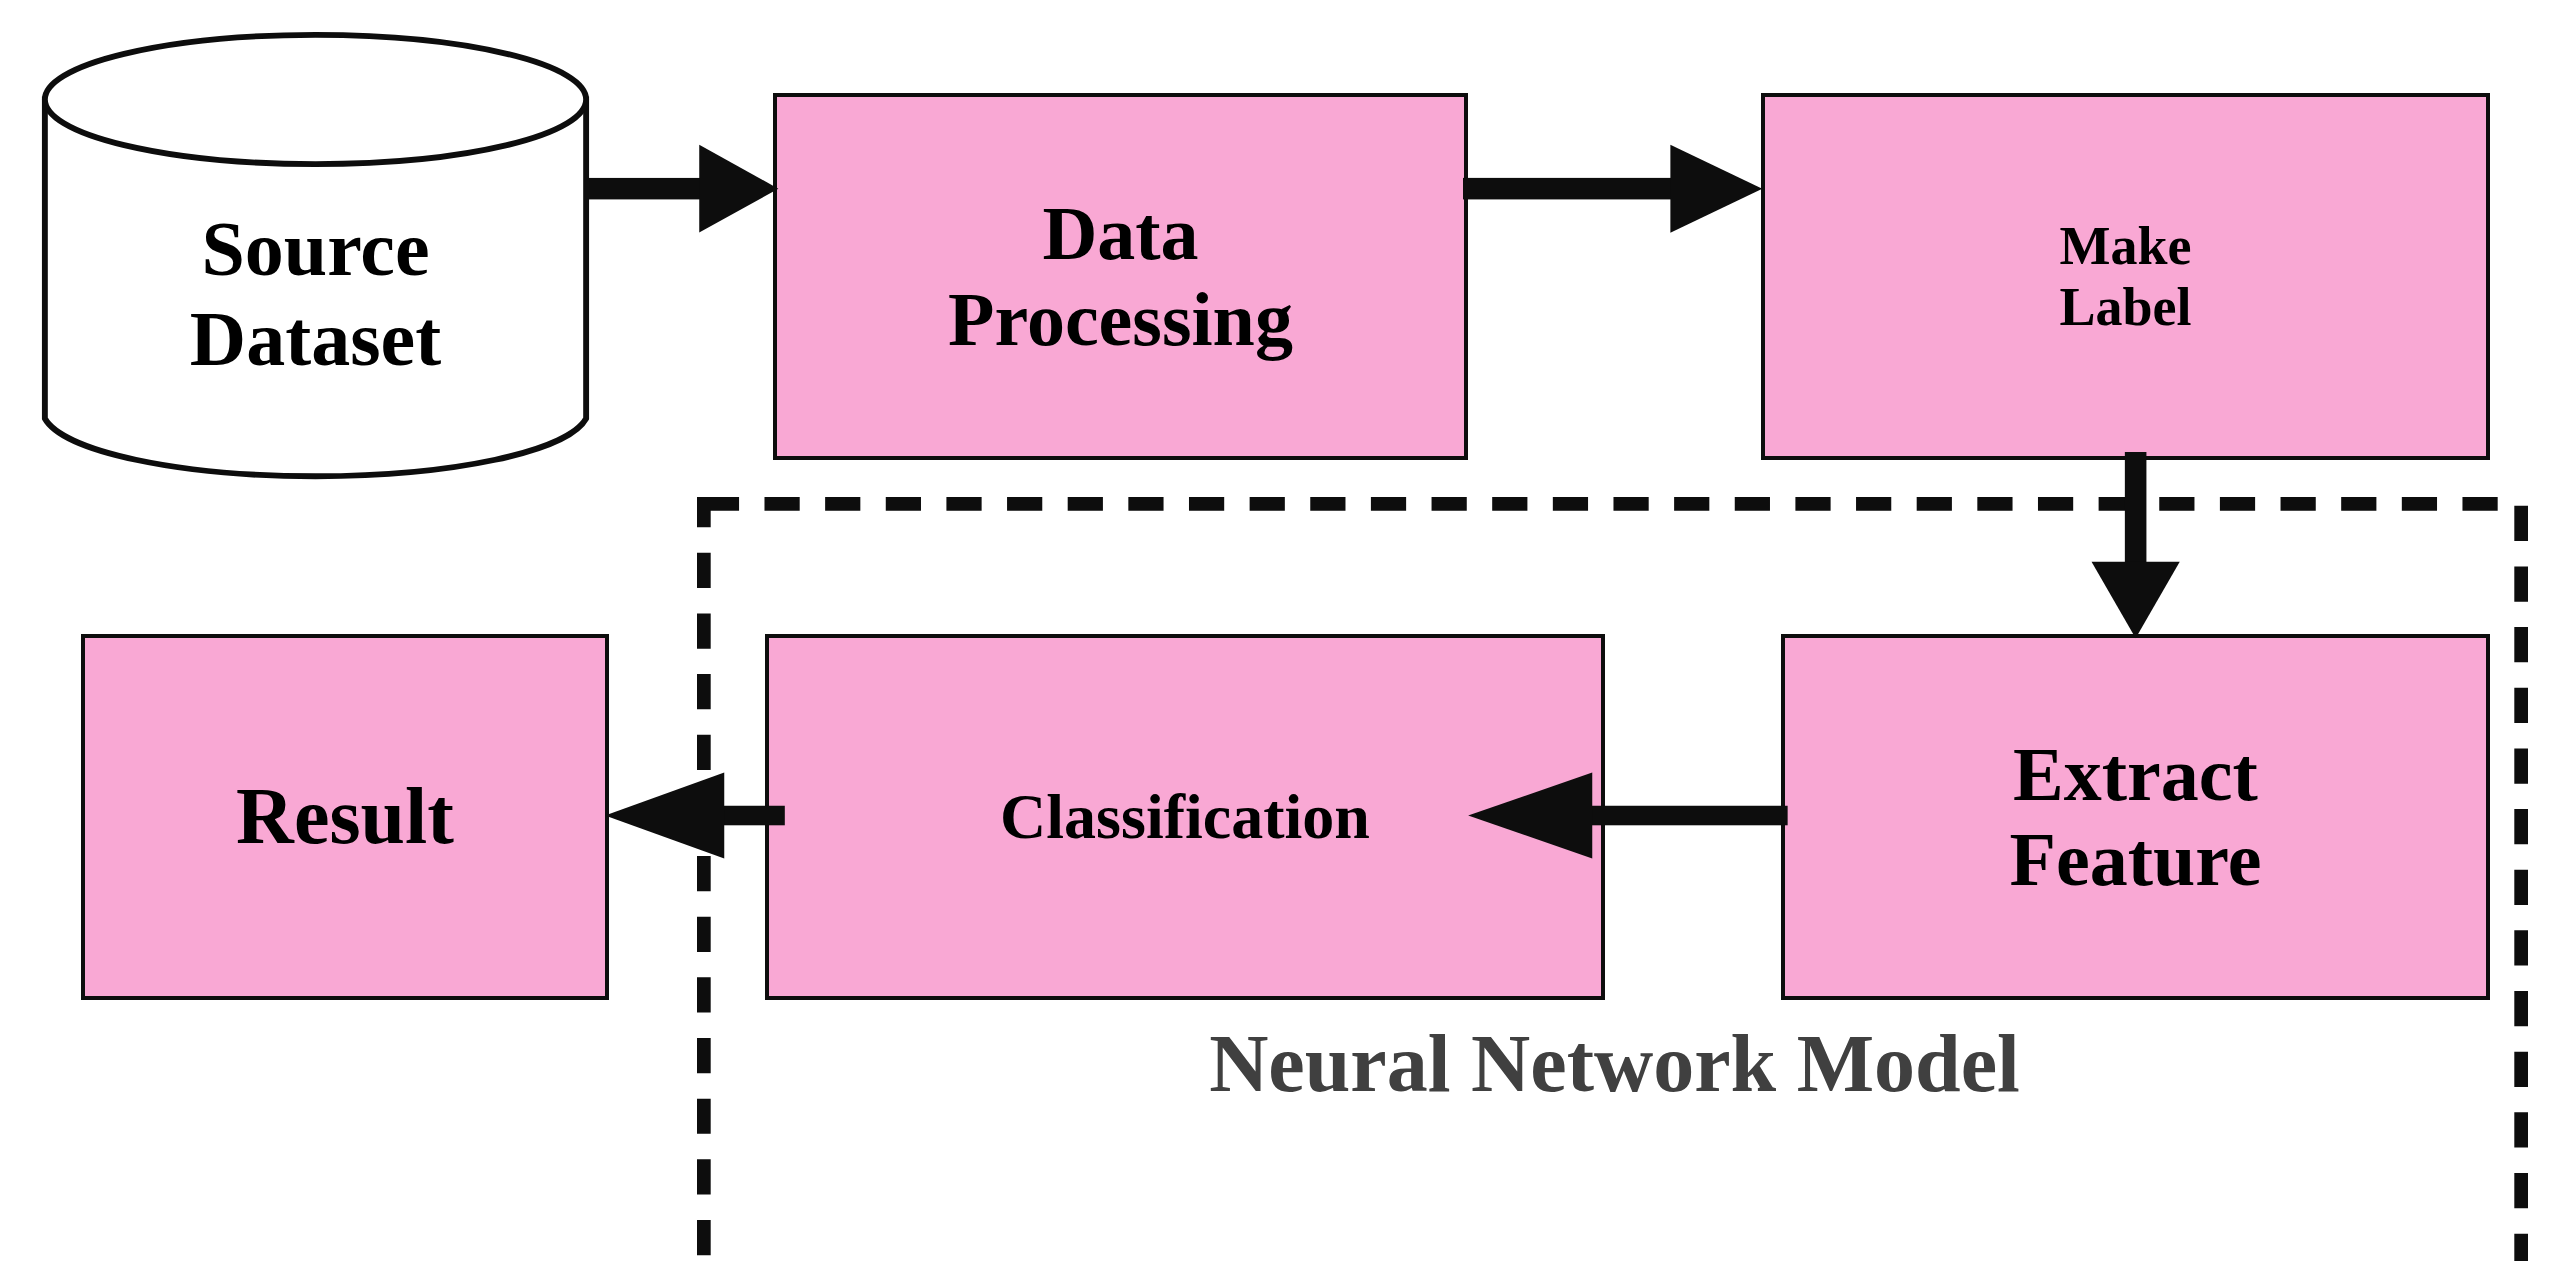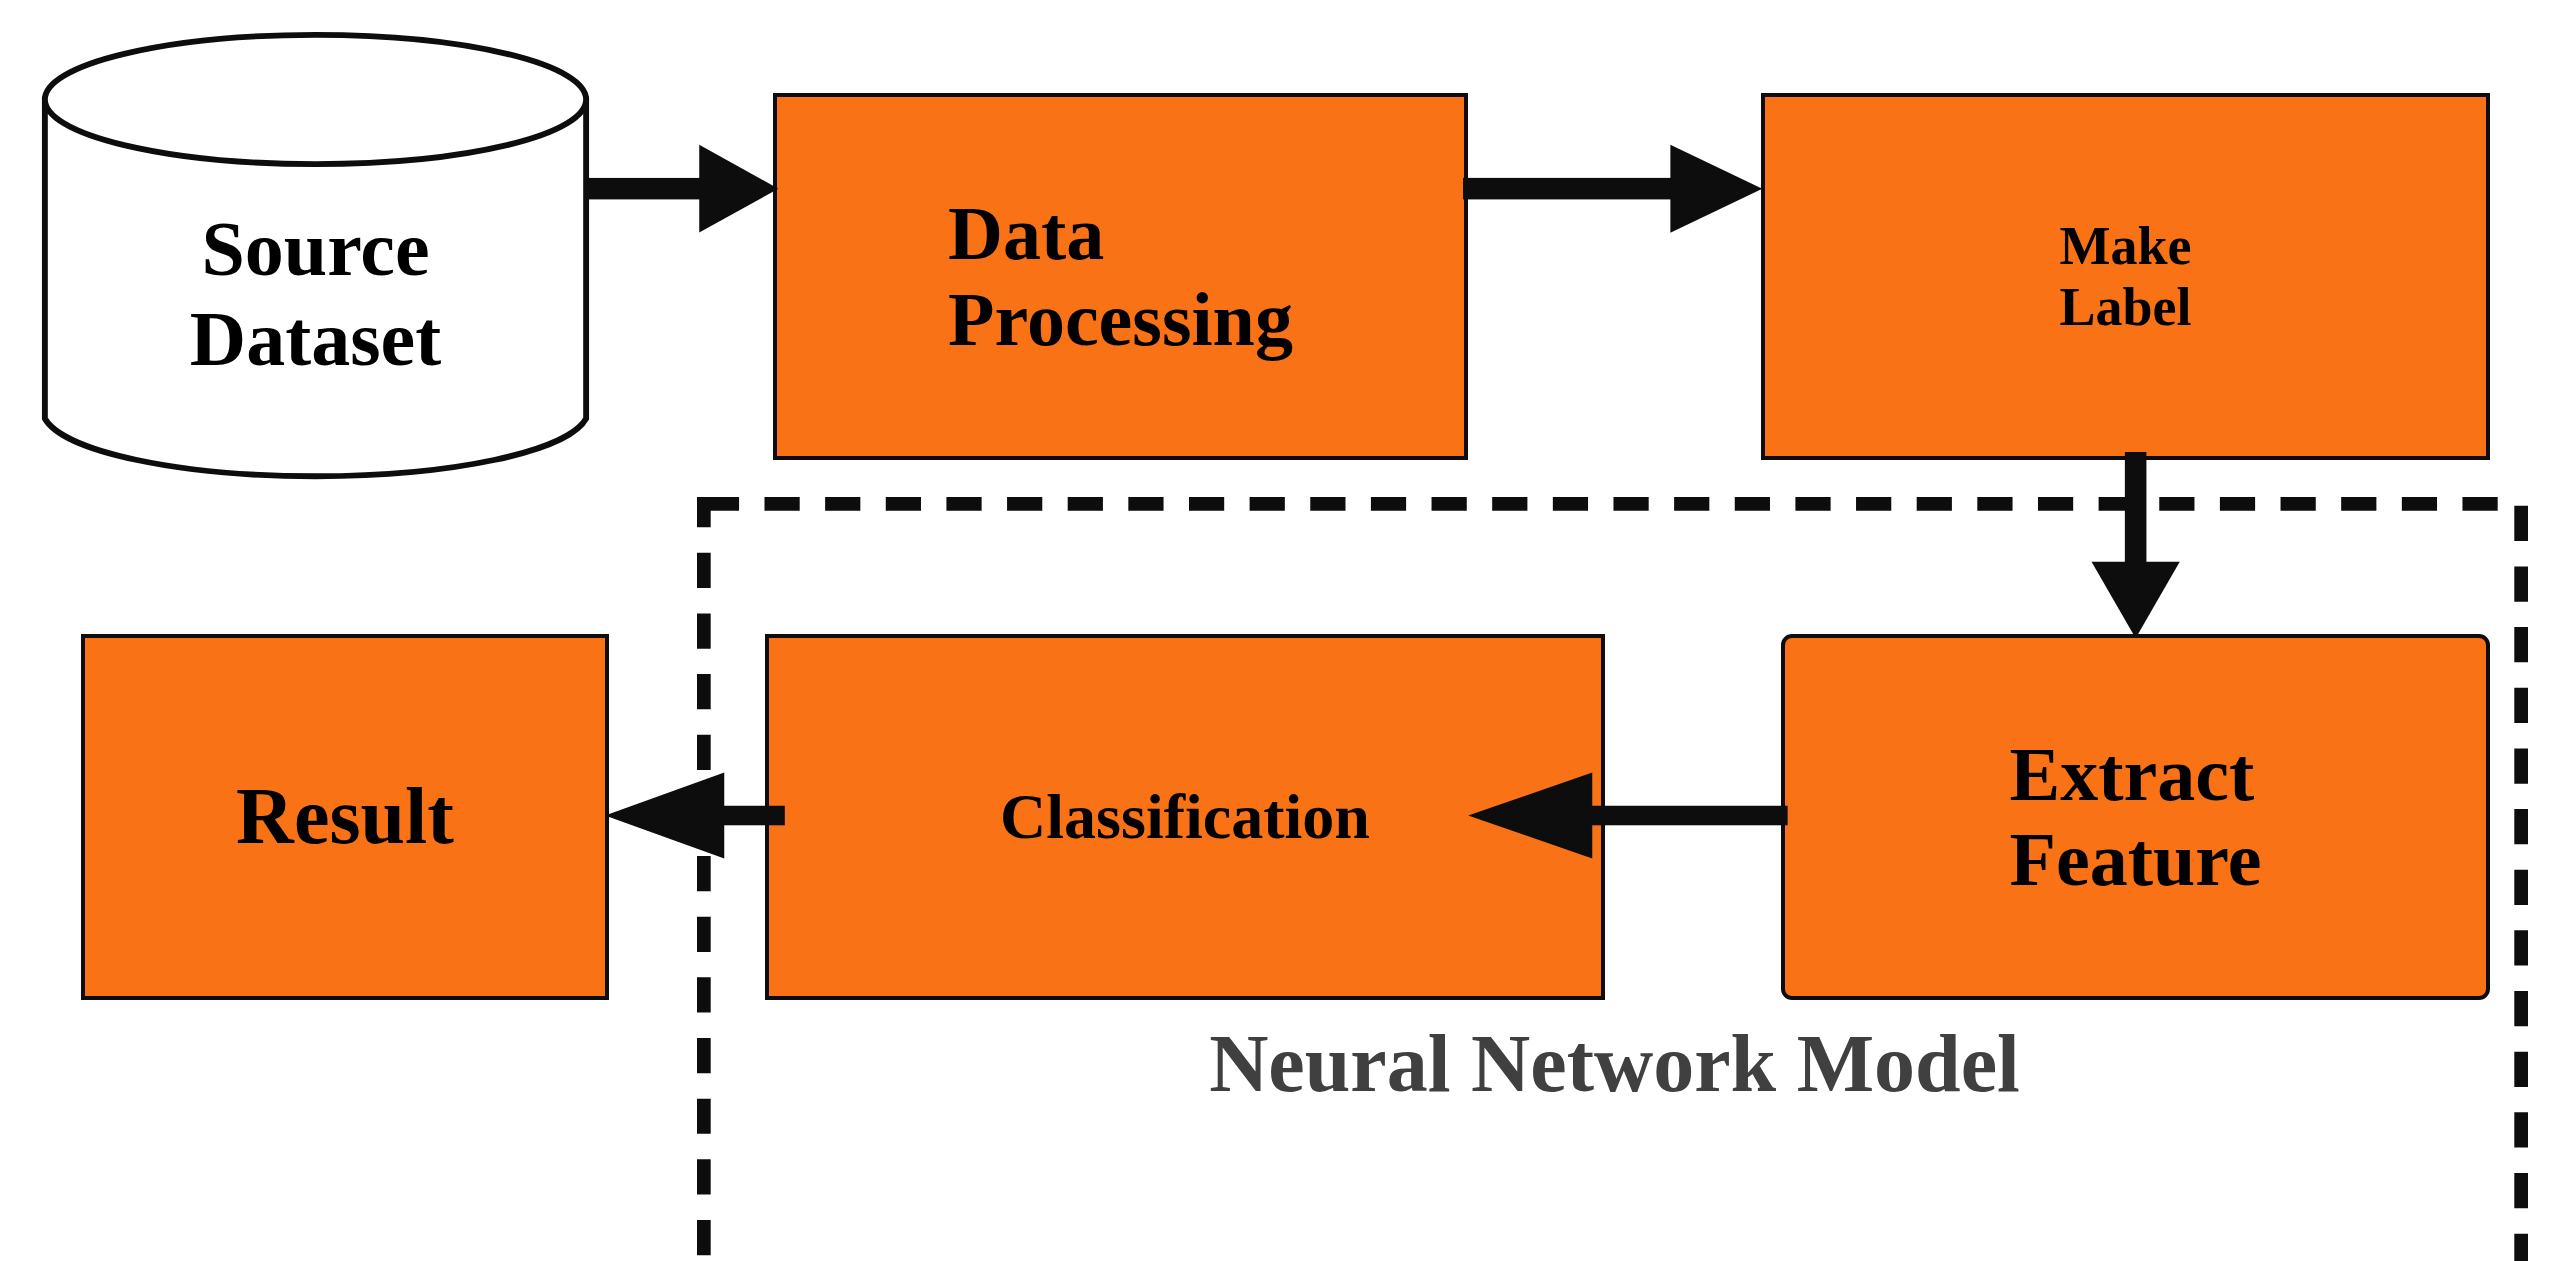--- a/index.html
+++ b/index.html
@@ -14,25 +14,25 @@
     background: #ffffff;
     overflow: hidden;
     font-family: "Liberation Serif", "DejaVu Serif", serif;
   }
 
   
   .box {
     position: absolute;
     box-sizing: border-box;
     border: 4.9px solid #0d0d0d;
-    background: #f97316;
+    background: #f9a8d4;
     display: flex;
     align-items: center;
     justify-content: center;
-    text-align: left;
+    text-align: center;
     color: #000000;
     font-weight: bold;
     line-height: 1.12;
     z-index: 5;
   }
 
   #box-data-processing {
     left: 773px;  top: 93px;  width: 695px;  height: 367px;
     font-size: 76px;
   }
@@ -45,21 +45,20 @@
     font-size: 80px;
     margin-left: 44px;
   }
   #box-classification {
     left: 765px;  top: 634px; width: 840px;  height: 366px;
     font-size: 64px;
   }
   #box-extract-feature {
     left: 1781px; top: 634px; width: 709px;  height: 366px;
     font-size: 76px;
-    border-radius: 11px;
   }
 
   .box-label { display: block; white-space: pre-line; }
 
   
   #cylinder {
     position: absolute;
     left: 39px; top: 29px;
     width: 553px; height: 460px;
     z-index: 4;

